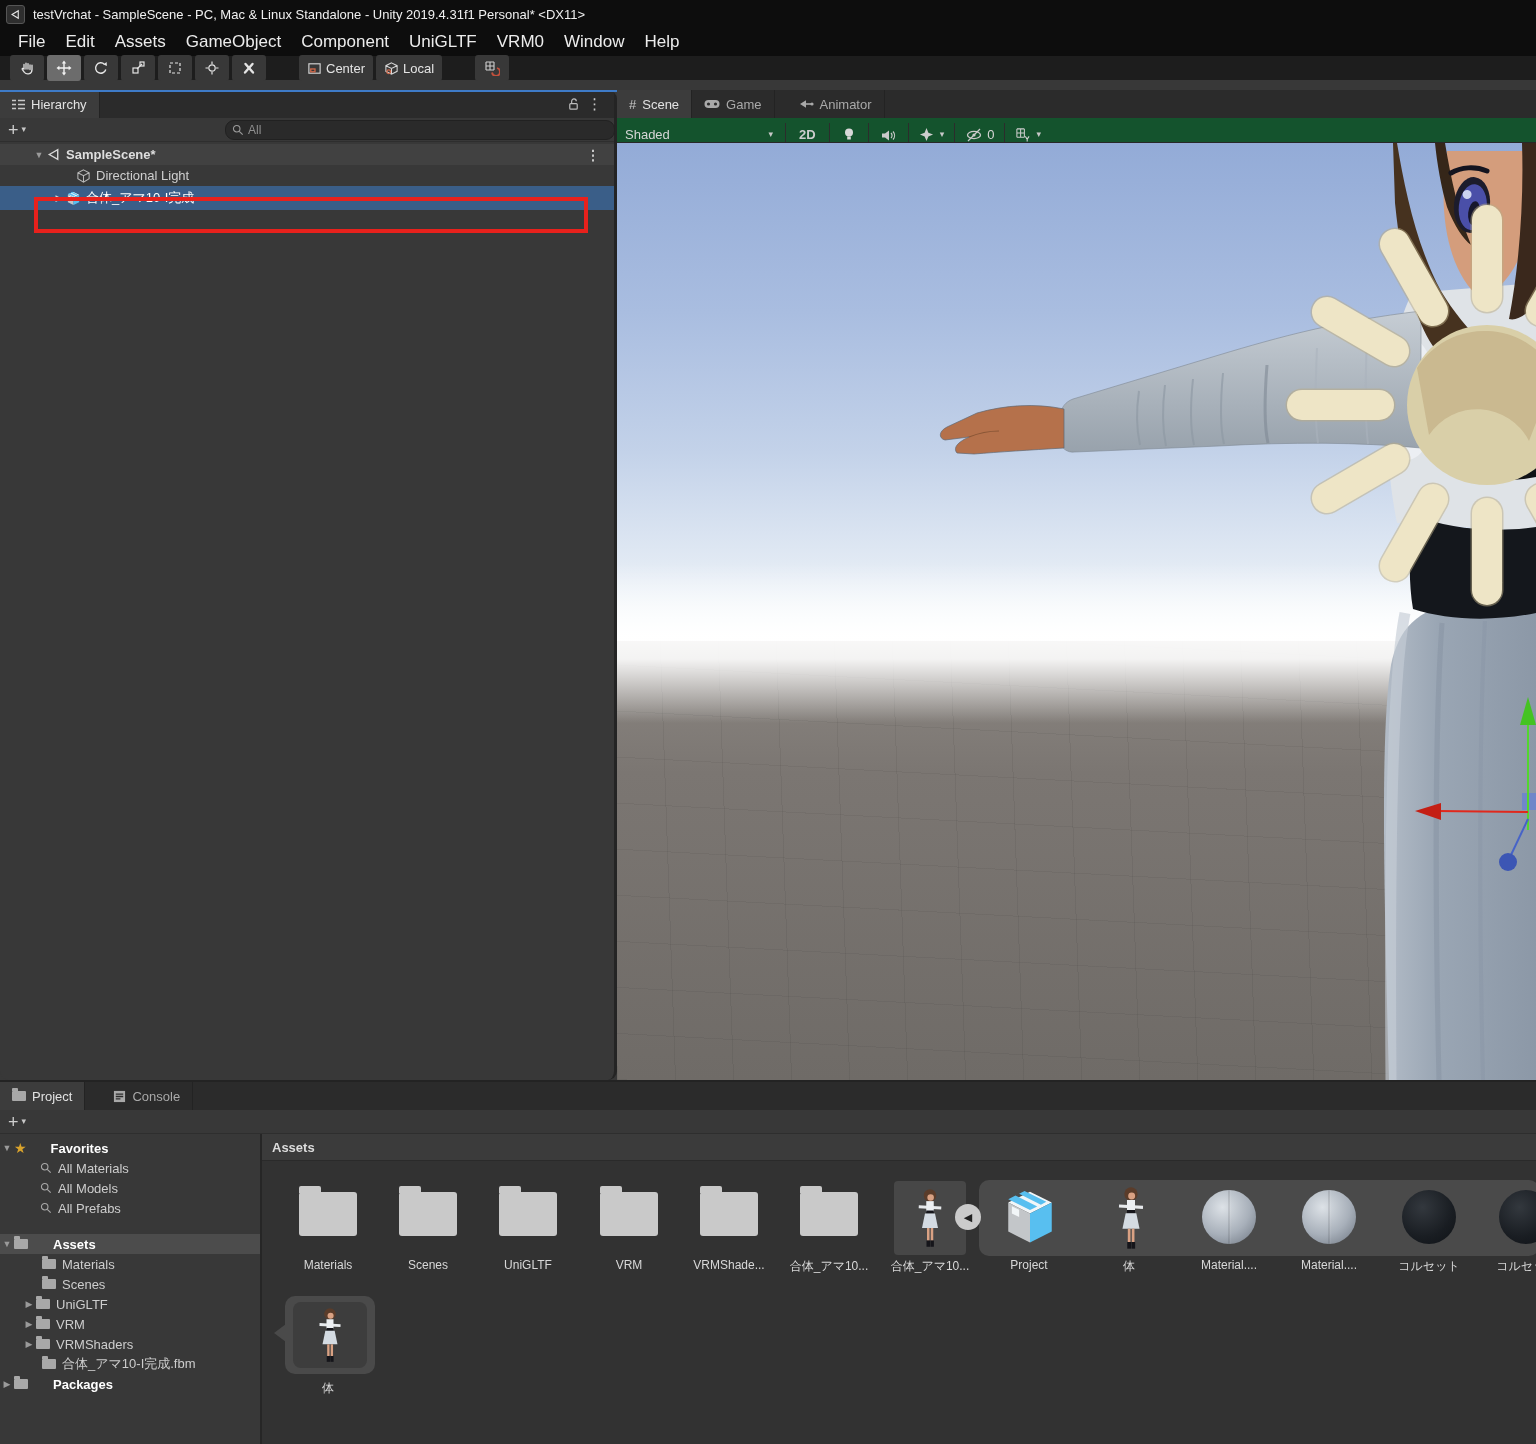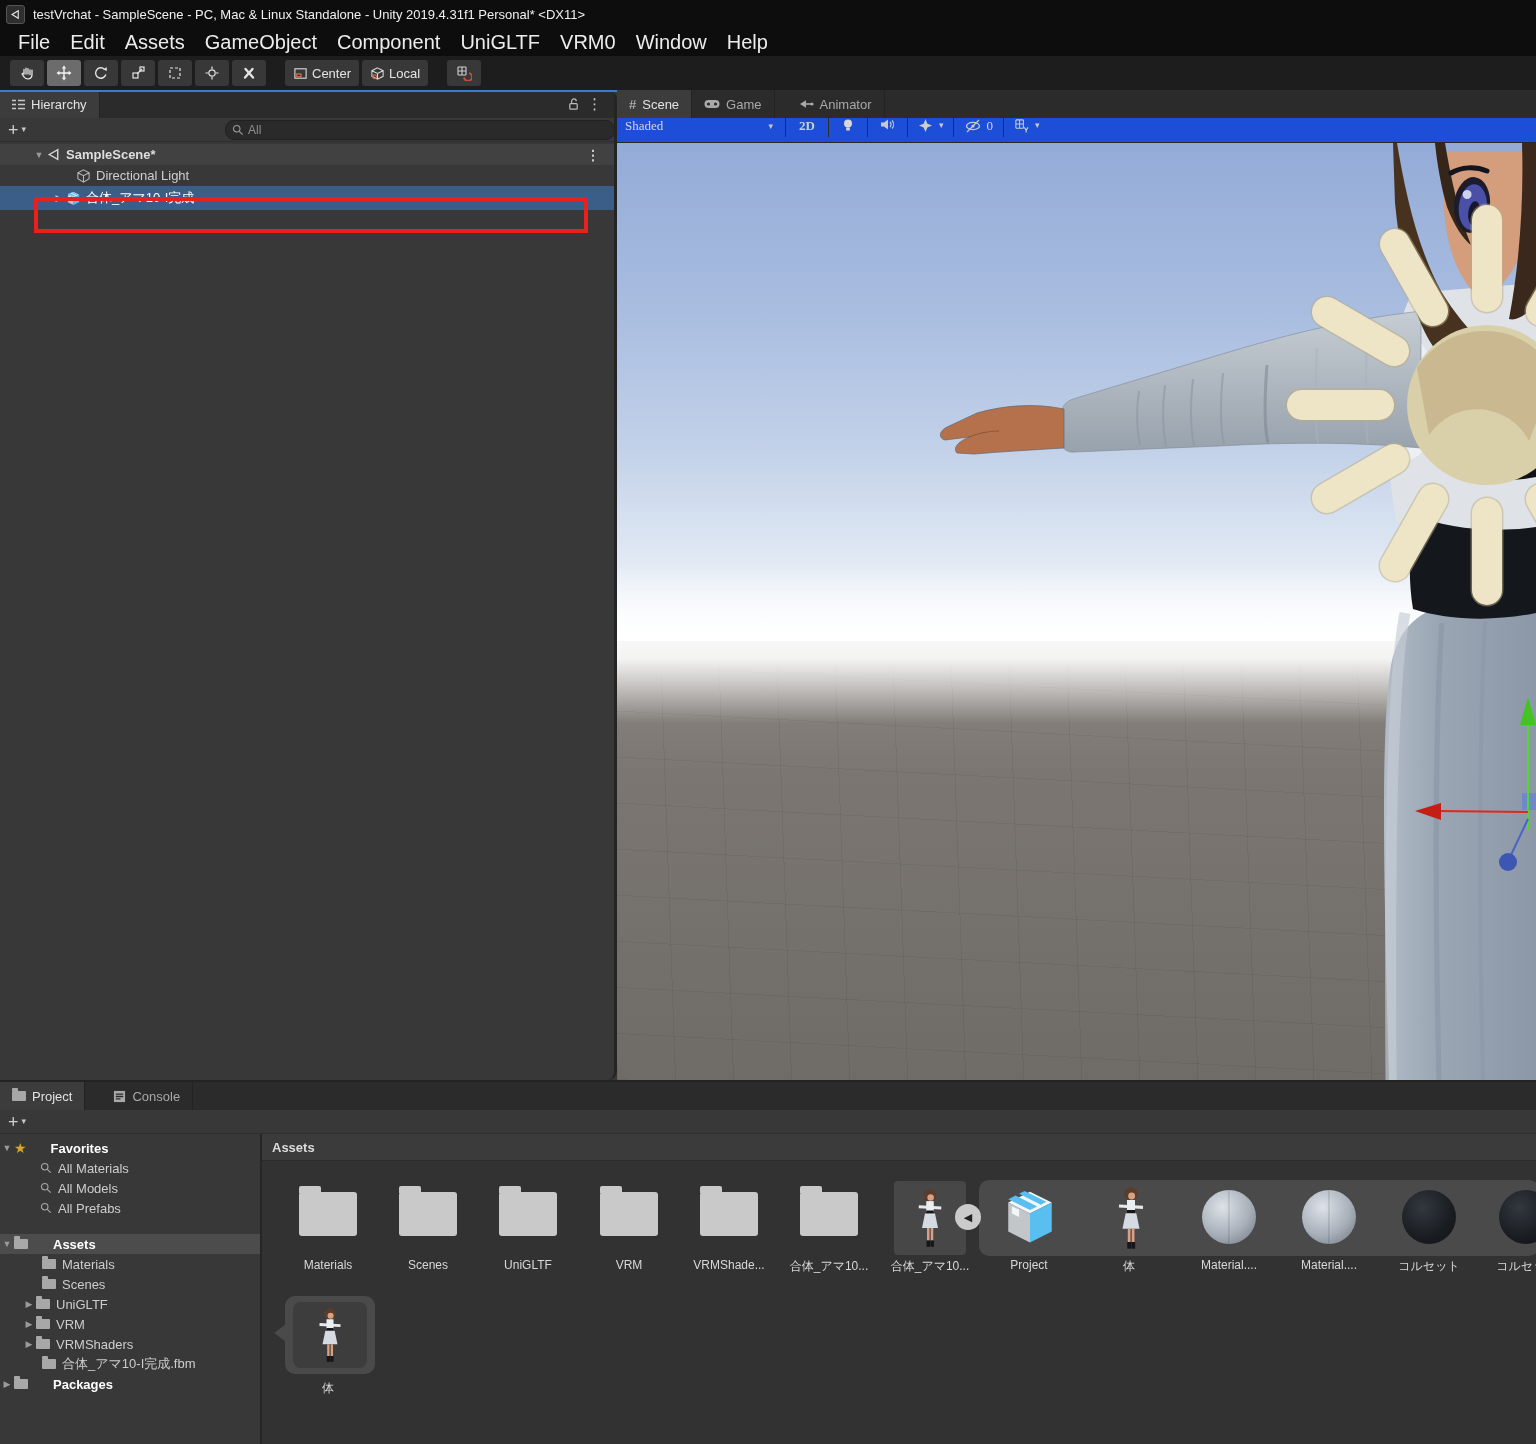--- a/index.html
+++ b/index.html
@@ -11,24 +11,24 @@
   }
   .abs{position:absolute;}
   .row{display:flex;align-items:center;}
   svg{display:block;}
 
   
   .titlebar{left:0;top:0;width:1536px;height:28px;background:#0d0d0d;display:flex;align-items:center;gap:8px;padding-left:6px;box-sizing:border-box;}
   .titlebar .appicon{width:17px;height:17px;background:#2e2e2e;border:1px solid #555;border-radius:3px;display:flex;align-items:center;justify-content:center;}
   .titlebar .ttext{color:#f0f0f0;font-size:13px;white-space:nowrap;}
   .menubar{left:0;top:28px;width:1536px;height:28px;background:#0d0d0d;display:flex;align-items:center;padding-left:8px;box-sizing:border-box;}
-  .menubar .mi{color:#ececec;font-size:20px;padding:0 10px;cursor:default;}
+  .menubar .mi{color:#ececec;font-size:17px;padding:0 10px;cursor:default;}
 
   
-  .toolbar{left:0;top:56px;width:1536px;height:34px;background:#1d1d1d;display:flex;align-items:center;padding-left:10px;box-sizing:border-box;gap:5px;}
+  .toolbar{left:0;top:56px;width:1536px;height:24px;background:#1d1d1d;display:flex;align-items:center;padding-left:10px;box-sizing:border-box;gap:19px;}
   .tbtn{width:34px;height:26px;background:#383838;border-radius:3px;display:flex;align-items:center;justify-content:center;}
   .tbtn.sel{background:#6c6c6c;}
   .tgroup{display:flex;gap:3px;margin-right:14px;}
   .tbtn-wide{height:26px;background:#383838;border-radius:3px;display:flex;align-items:center;justify-content:center;padding:0 8px;gap:4px;color:#e4e4e4;font-size:13px;}
 
   
   .tabstrip{background:#2b2b2b;height:28px;display:flex;align-items:flex-end;}
   .tab{height:28px;display:flex;align-items:center;gap:6px;padding:0 12px;color:#a9a9a9;font-size:13px;background:#2b2b2b;border-right:1px solid #232323;}
   .tab.active{background:#3c3c3c;color:#e2e2e2;}
   .minibar{background:#383838;height:24px;display:flex;align-items:center;border-bottom:1px solid #2e2e2e;box-sizing:border-box;}
@@ -39,21 +39,21 @@
   .hier-focusline{left:0;top:90px;width:617px;height:2px;background:#3e7bc8;z-index:5;}
   .hrow{height:21px;display:flex;align-items:center;font-size:13px;color:#cfcfcf;position:relative;}
   .hrow .tri{width:14px;text-align:center;font-size:9px;color:#9a9a9a;}
   .scene-head{background:#414141;font-weight:bold;color:#dedede;}
   .hrow.selected{background:#3a5e88;color:#ffffff;}
   .searchbox{background:#2a2a2a;border:1px solid #212121;border-radius:9px;height:18px;display:flex;align-items:center;padding:0 6px;gap:4px;color:#8f8f8f;font-size:12px;}
   .red-annotation{border:4px solid #e8211c;box-sizing:border-box;z-index:30;pointer-events:none;}
 
   
   .scenewrap{left:617px;top:90px;width:919px;height:990px;}
-  .scene-toolbar{background:#1d4ed8;height:25px;display:flex;align-items:flex-start;border-bottom:1px solid #282828;box-sizing:border-box;font-size:13px;color:#d6d6d6;font-family:Liberation Serif, serif;}
+  .scene-toolbar{background:#14532d;height:25px;display:flex;align-items:flex-end;border-bottom:1px solid #282828;box-sizing:border-box;font-size:13px;color:#d6d6d6;}
   .stsep{width:1px;height:19px;background:#2c2c2c;margin:0 4px;}
   .viewport{left:0;top:53px;width:919px;height:937px;overflow:hidden;background:linear-gradient(#93abd7 0%,#a9bde0 18%,#c3d2e9 33%,#e2eaf4 45%,#f7fafc 52%,#ffffff 56%);}
   .ground{left:0;top:498px;width:919px;height:439px;
     background-image:
       repeating-linear-gradient(88deg, rgba(0,0,0,.06) 0 1px, transparent 1px 58px),
       repeating-linear-gradient(3deg, rgba(0,0,0,.05) 0 1px, transparent 1px 46px),
       linear-gradient(#8e8984 0%,#7b7672 30%,#6f6b67 100%);}
   .fog{left:0;top:420px;width:919px;height:160px;background:linear-gradient(rgba(255,255,255,0) 0%,rgba(255,255,255,.95) 45%,rgba(255,255,255,.9) 60%,rgba(255,255,255,0) 100%);}
 
   

